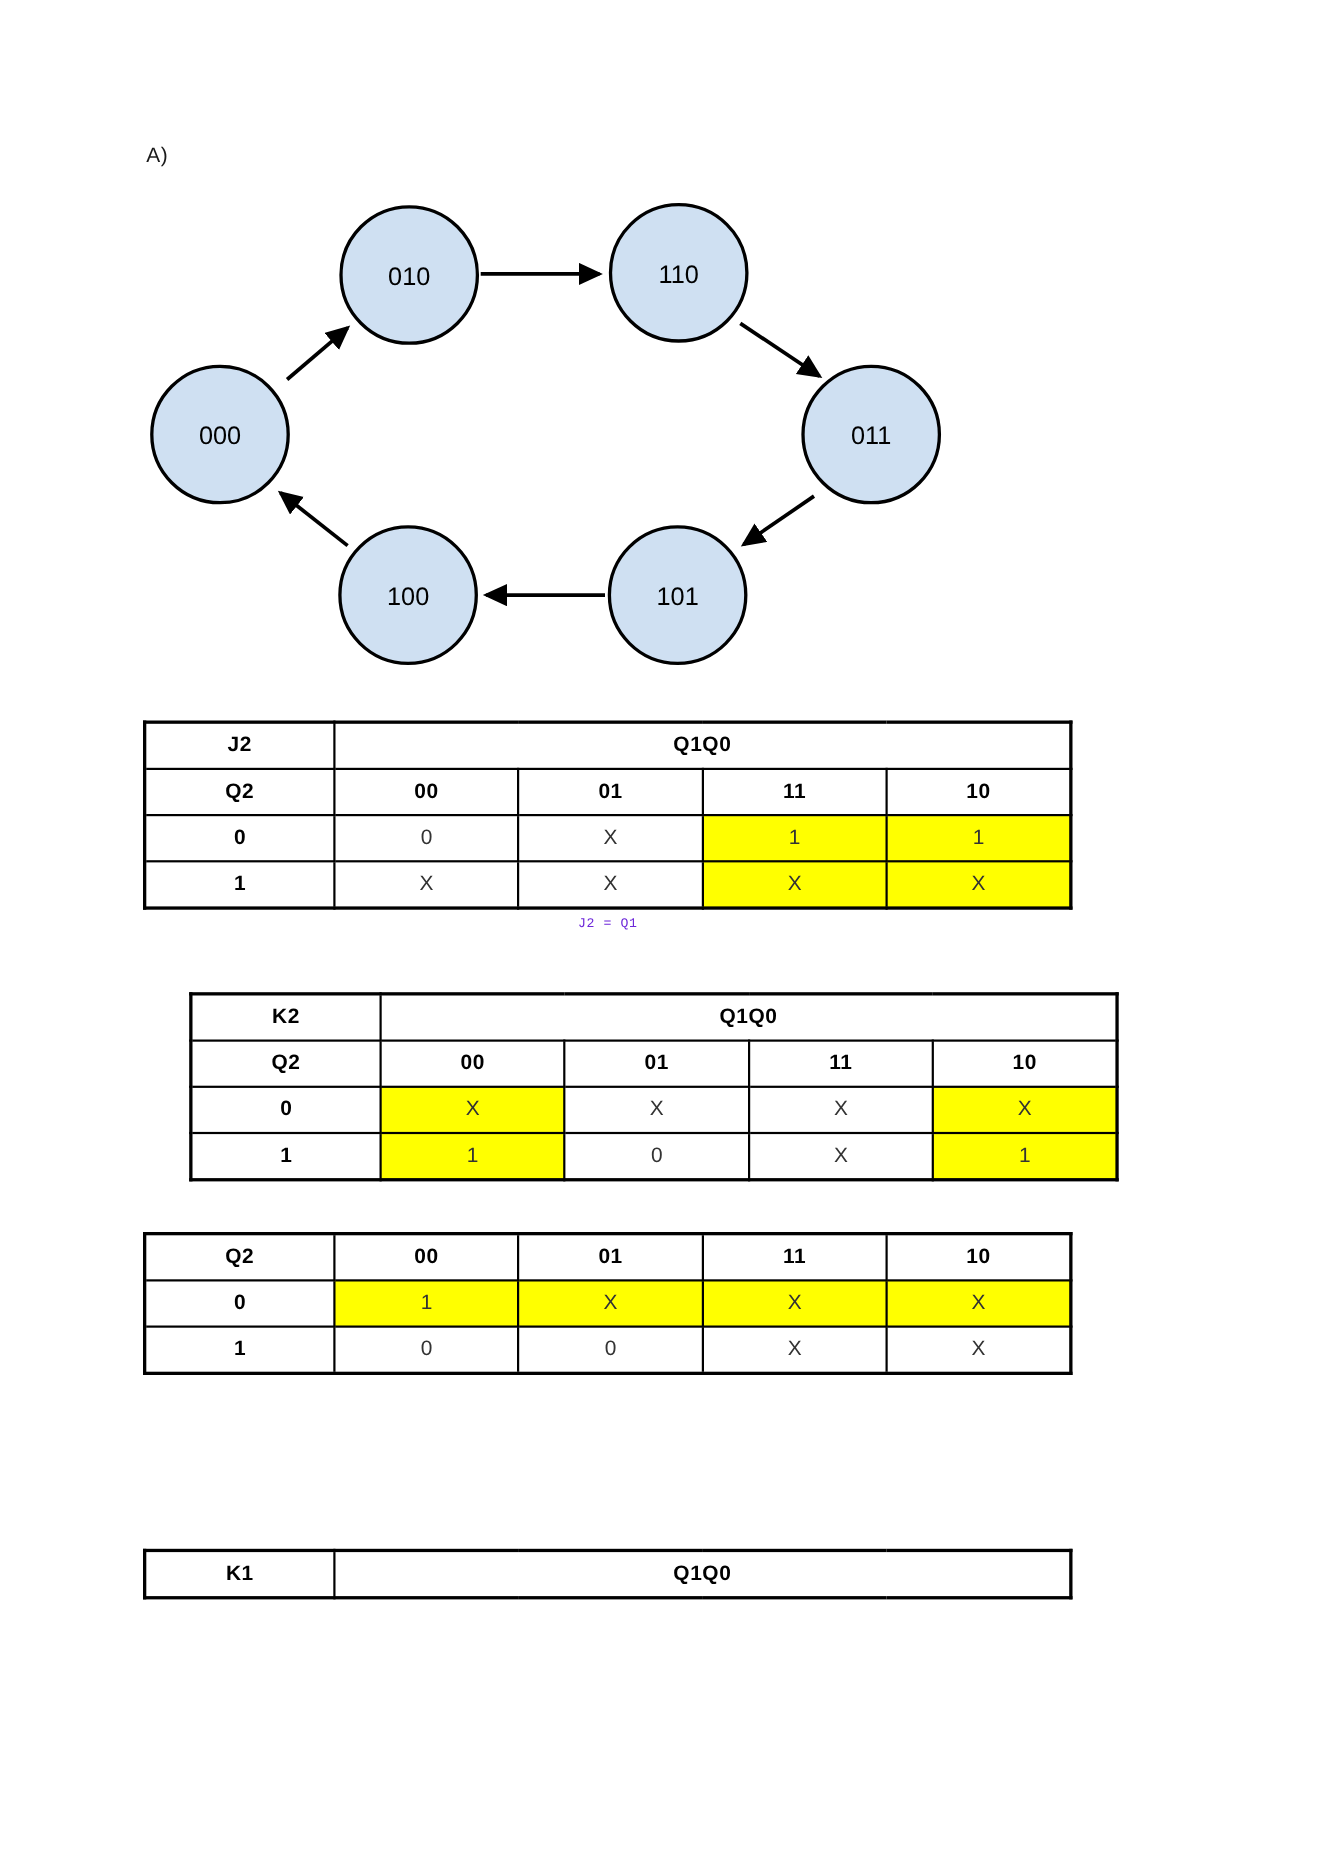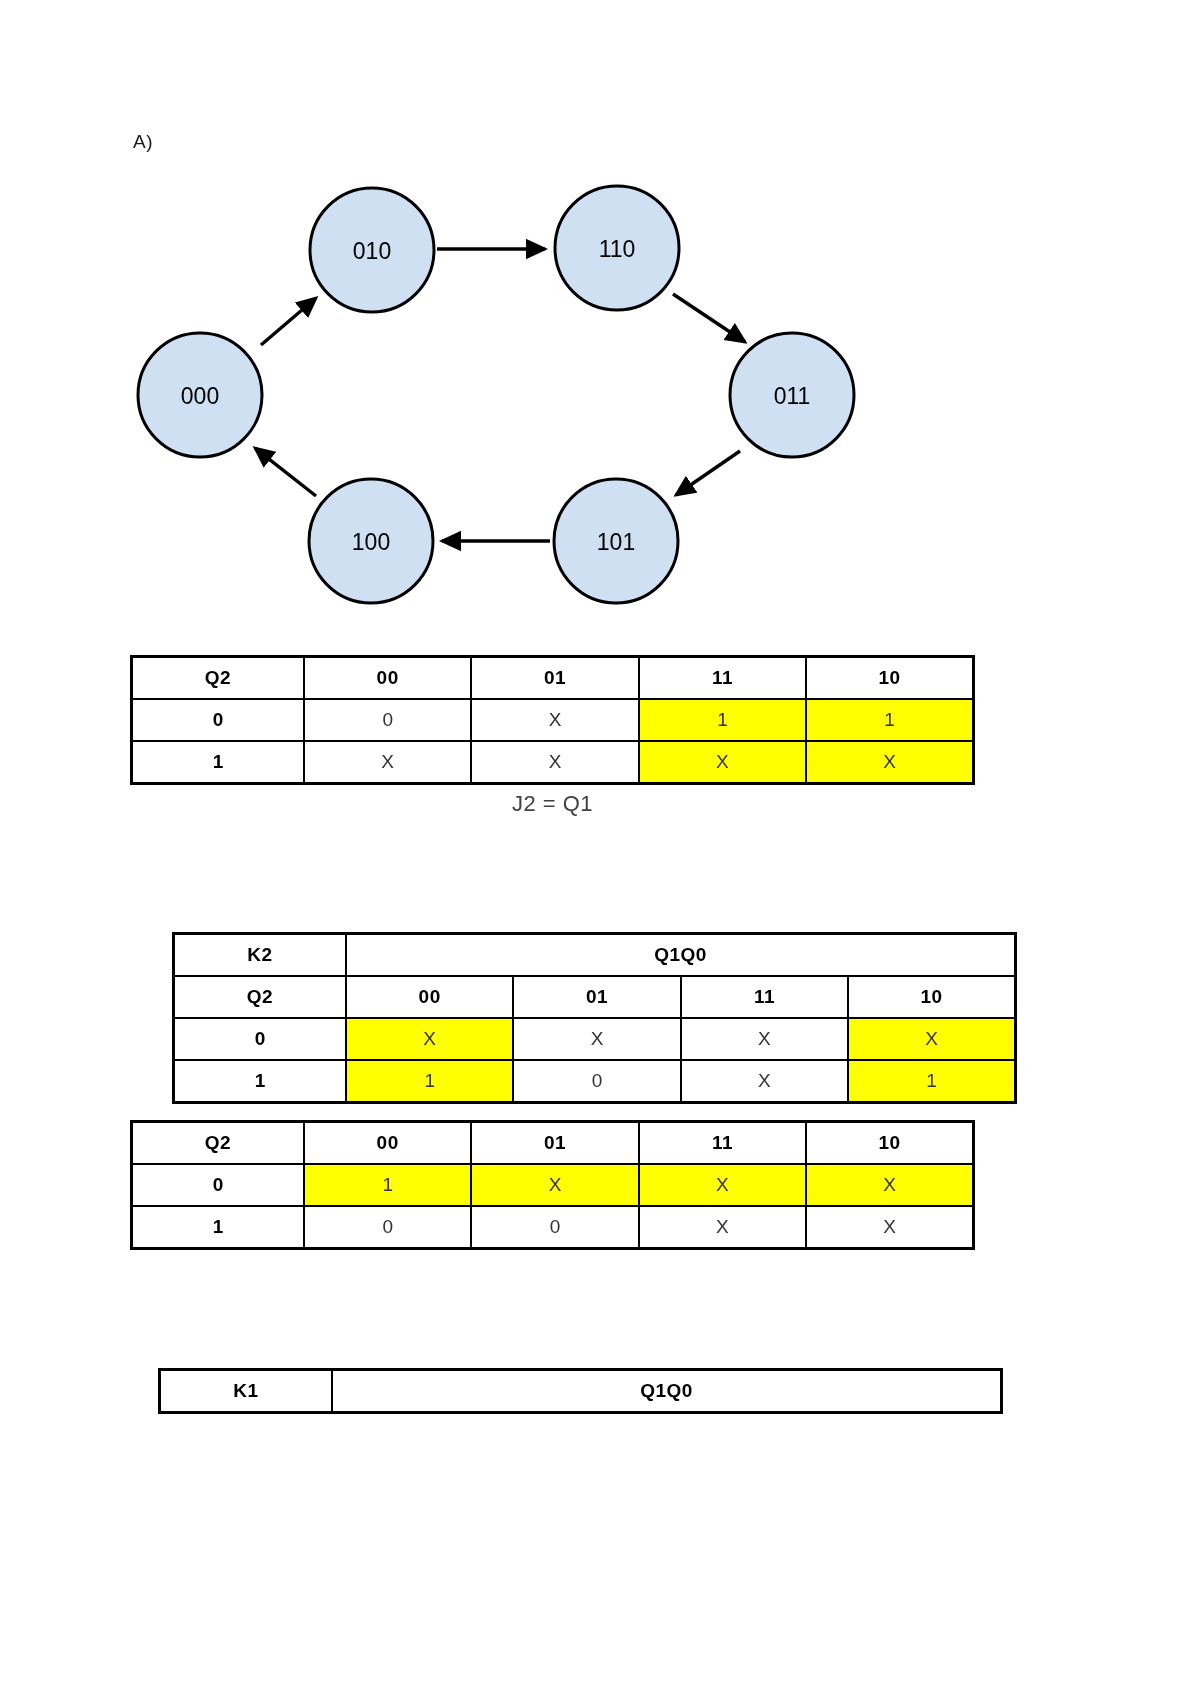--- a/index.html
+++ b/index.html
@@ -94,24 +94,25 @@
   }
   table.kmap td.rowlbl {
     font-weight: bold;
   }
   table.kmap td.hl {
     background: #ffff00;
   }
   .col-first { width: 170px; }
   .kmap-caption {
     text-align: center;
-    font-size: 22px;
-    color: #404040;
+    font-size: 12px;
+    color: #6d28d9;
     margin-top: 6px;
     letter-spacing: 0.5px;
+    font-family: Liberation Mono, monospace;
   }
 
   
   table.kmap {
     border: 3px solid #000000;
   }
 </style>
 </head>
 <body>
 
@@ -159,20 +160,24 @@
       <g>
         <circle class="state-node-circle" cx="251" cy="371" r="62"></circle>
         <text class="state-node-label" x="251" y="372">100</text>
       </g>
     </svg>
   </div>
 
   <div class="kmap-block" style="top:655px;">
     <table class="kmap">
       <tbody>
+          <tr>
+        <td class="hdr col-first">J2</td>
+        <td class="hdr" colspan="4">Q1Q0</td>
+      </tr>
       <tr>
         <td class="hdr col-first">Q2</td>
         <td class="hdr">00</td>
         <td class="hdr">01</td>
         <td class="hdr">11</td>
         <td class="hdr">10</td>
       </tr>
       <tr>
         <td class="rowlbl col-first">0</td>
         <td class="val">0</td>
@@ -185,21 +190,21 @@
         <td class="val">X</td>
         <td class="val">X</td>
         <td class="val hl">X</td>
         <td class="val hl">X</td>
       </tr>
     </tbody>
       </table>
     <div class="kmap-caption">J2 = Q1</div>
   </div>
 
-  <div class="kmap-block" style="top:932px;padding-left:42px;">
+  <div class="kmap-block" style="top:902px;padding-left:42px;">
     <table class="kmap">
       <tbody>
           <tr>
         <td class="hdr col-first">K2</td>
         <td class="hdr" colspan="4">Q1Q0</td>
       </tr>
       <tr>
         <td class="hdr col-first">Q2</td>
         <td class="hdr">00</td>
         <td class="hdr">01</td>
@@ -245,21 +250,21 @@
         <td class="rowlbl col-first">1</td>
         <td class="val">0</td>
         <td class="val">0</td>
         <td class="val">X</td>
         <td class="val">X</td>
       </tr>
     </tbody>
       </table>
   </div>
 
-  <div class="kmap-block" style="top:1368px;margin-left:28px;">
+  <div class="kmap-block" style="top:1408px;">
     <table class="kmap">
       <tbody>
           <tr>
         <td class="hdr col-first">K1</td>
         <td class="hdr" colspan="4">Q1Q0</td>
       </tr>
     </tbody>
       </table>
   </div>
 

